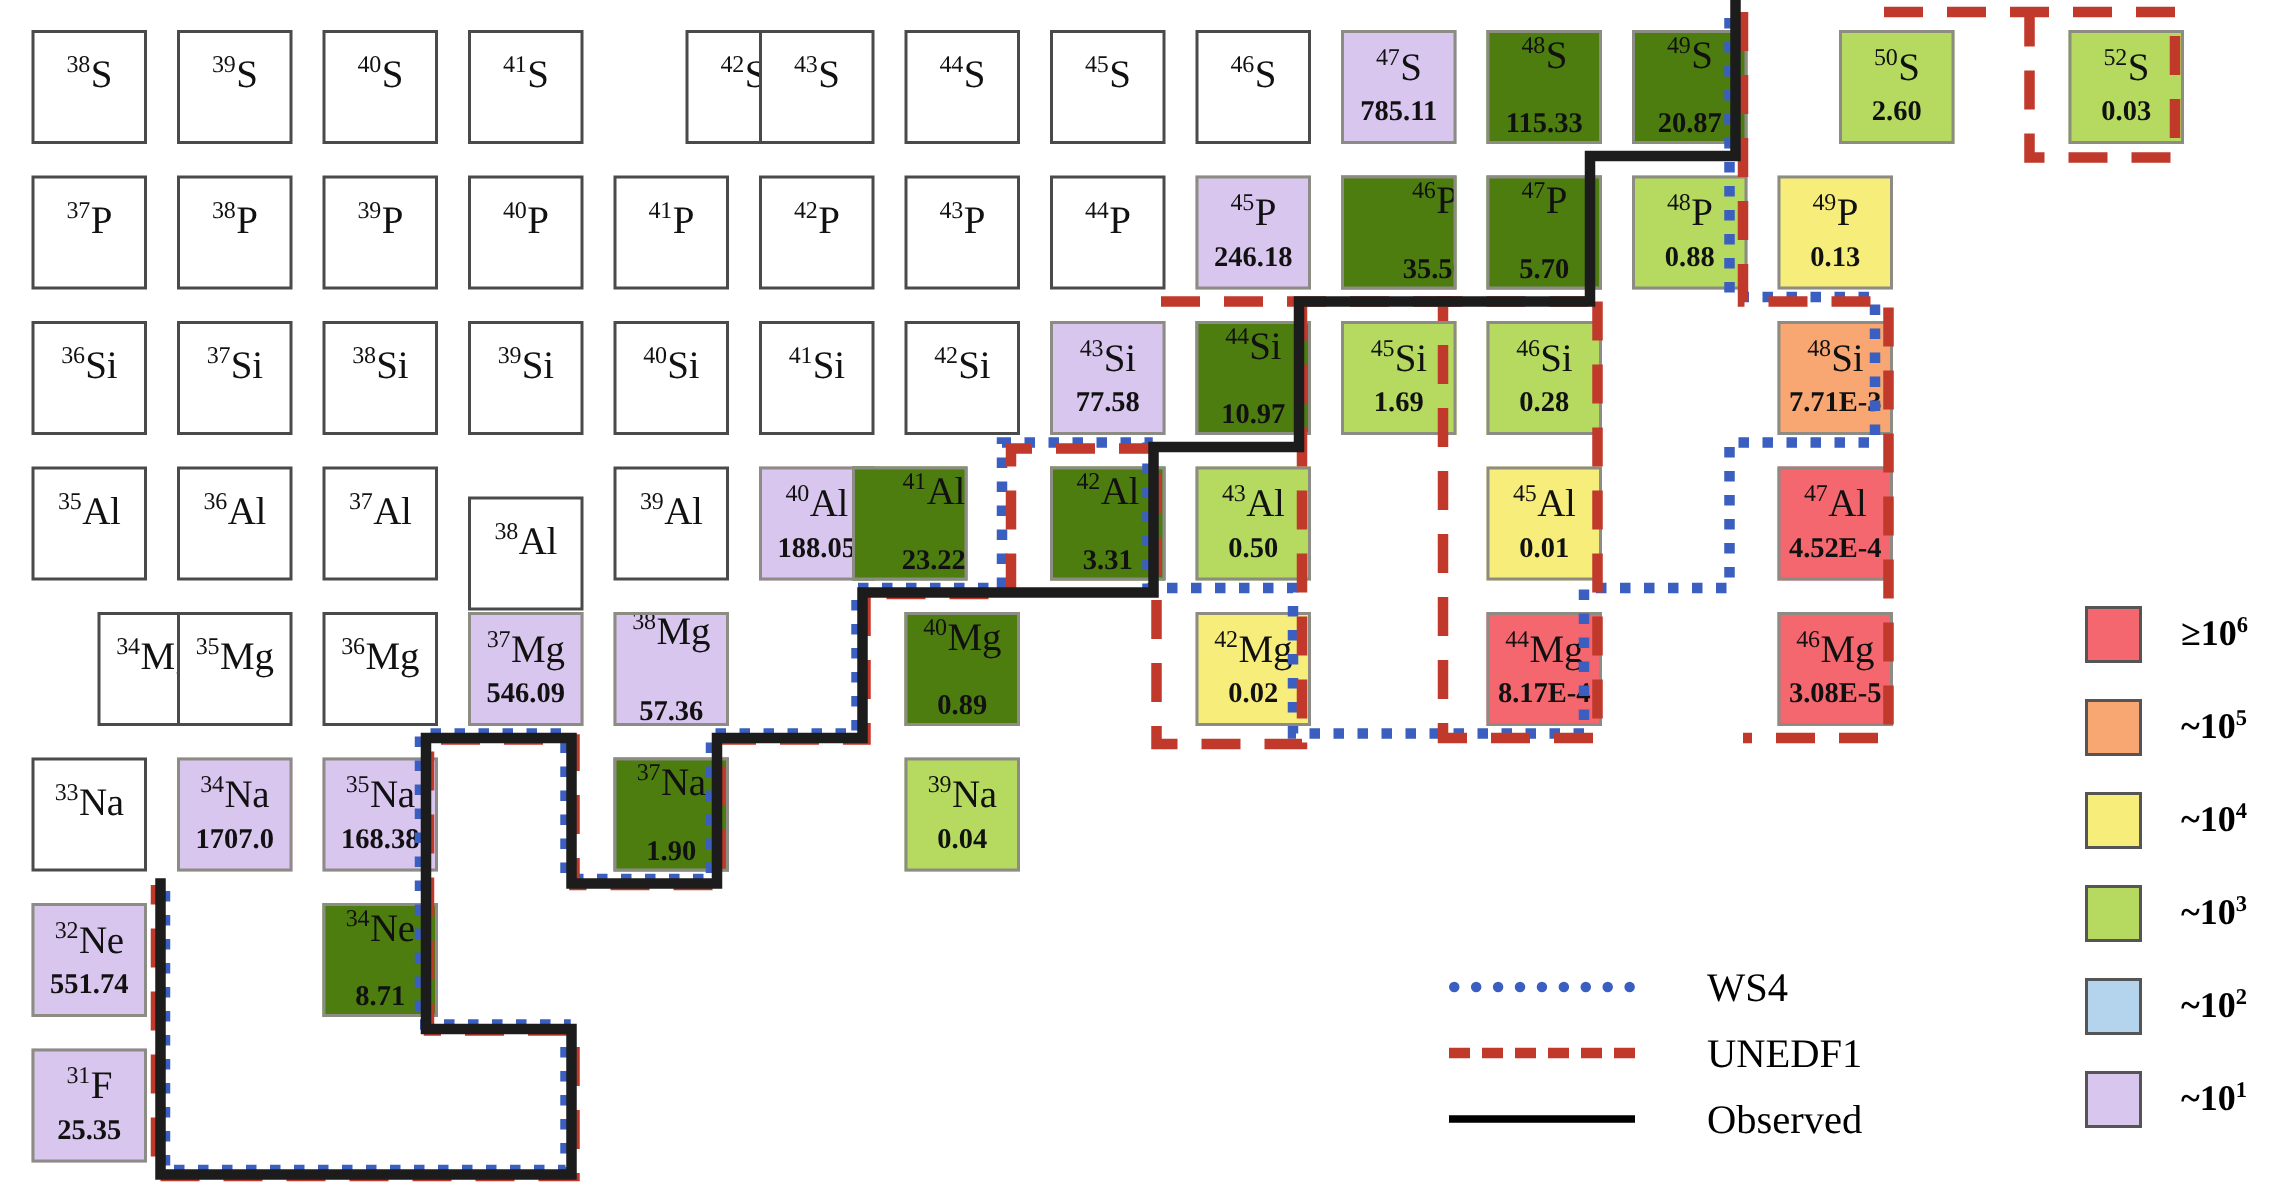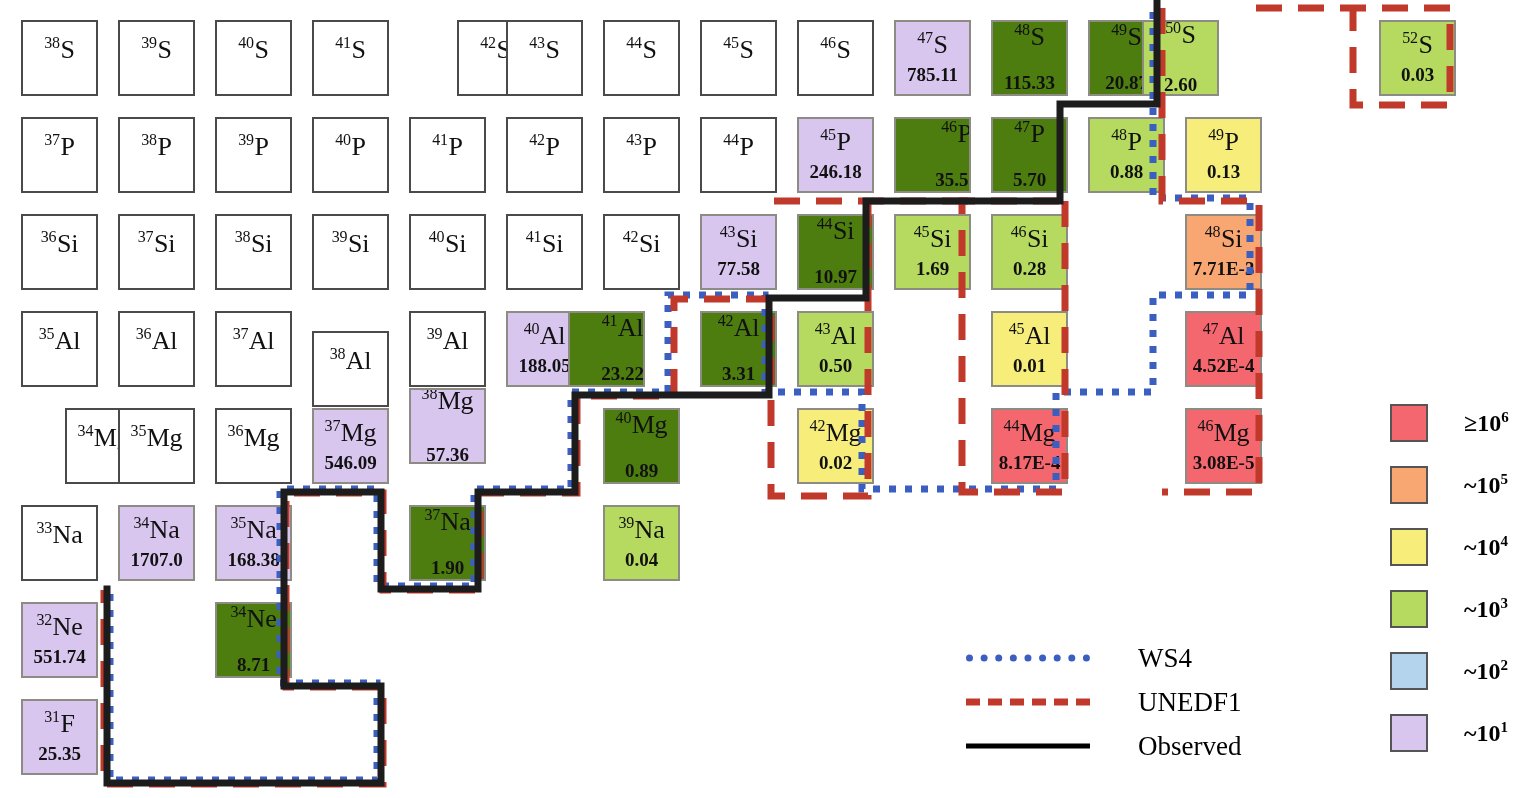--- a/index.html
+++ b/index.html
@@ -32,21 +32,21 @@
   .c-none{background:#ffffff;}
 
   
   #lines{position:absolute;left:0;top:0;width:1518px;height:798px;
          pointer-events:none;}
 
   
   #legend-colors{position:absolute;left:1390px;top:392px;width:128px;}
   .lg-row{display:flex;align-items:center;height:62px;}
   .lg-sw{width:38px;height:38px;box-sizing:border-box;border:2px solid #555;}
-  .lg-lbl{font-size:24px;font-weight:bold;margin-left:36px;white-space:nowrap;
+  .lg-lbl{font-size:24px;font-weight:bold;margin-left:26px;white-space:nowrap;
           color:#000;}
   .lg-lbl sup{font-size:15px;vertical-align:super;line-height:0;}
 
   #legend-lines{position:absolute;left:966px;top:636px;width:330px;}
   .ll-row{display:flex;align-items:center;height:44px;}
   .ll-sample{width:124px;height:8px;position:relative;}
   .ll-sample i{position:absolute;left:0;top:50%;width:100%;
                transform:translateY(-50%);display:block;}
   .ll-ws4   i{border-top:7px dotted #3a5fc0;}
   .ll-unedf i{border-top:7px dashed #c0392b;}
@@ -91,21 +91,21 @@
         <span class="val">785.11</span>
       </div>
       <div class="cell filled c-e2" style="left: 991px; top: 20px;">
         <span class="iso"><sup>48</sup>S</span>
         <span class="val">115.33</span>
       </div>
       <div class="cell filled c-e2" style="left: 1088px; top: 20px;">
         <span class="iso"><sup>49</sup>S</span>
         <span class="val">20.87</span>
       </div>
-      <div class="cell filled c-e3" style="left: 1142px; top: 20px; justify-content: space-between;">
+      <div class="cell filled c-e3" style="left: 1226px; top: 20px;">
         <span class="iso"><sup>50</sup>S</span>
         <span class="val">2.60</span>
       </div>
       <div class="cell filled c-e3" style="left: 1379px; top: 20px;">
         <span class="iso"><sup>52</sup>S</span>
         <span class="val">0.03</span>
       </div>
       <div class="cell empty c-none" style="left: 21px; top: 117px;">
         <span class="iso"><sup>37</sup>P</span>
       </div>
@@ -236,21 +236,21 @@
       <div class="cell empty c-none" style="left: 118px; top: 408px;">
         <span class="iso"><sup>35</sup>Mg</span>
       </div>
       <div class="cell empty c-none" style="left: 215px; top: 408px;">
         <span class="iso"><sup>36</sup>Mg</span>
       </div>
       <div class="cell filled c-e1" style="left: 312px; top: 408px;">
         <span class="iso"><sup>37</sup>Mg</span>
         <span class="val">546.09</span>
       </div>
-      <div class="cell filled c-e1" style="left: 409px; top: 388px; gap: 24px;">
+      <div class="cell filled c-e1" style="left: 409px; top: 408px; gap: 24px;">
         <span class="iso"><sup>38</sup>Mg</span>
         <span class="val">57.36</span>
       </div>
       <div class="cell filled c-e2" style="left: 603px; top: 408px;">
         <span class="iso"><sup>40</sup>Mg</span>
         <span class="val">0.89</span>
       </div>
       <div class="cell filled c-e4" style="left: 797px; top: 408px;">
         <span class="iso"><sup>42</sup>Mg</span>
         <span class="val">0.02</span>

